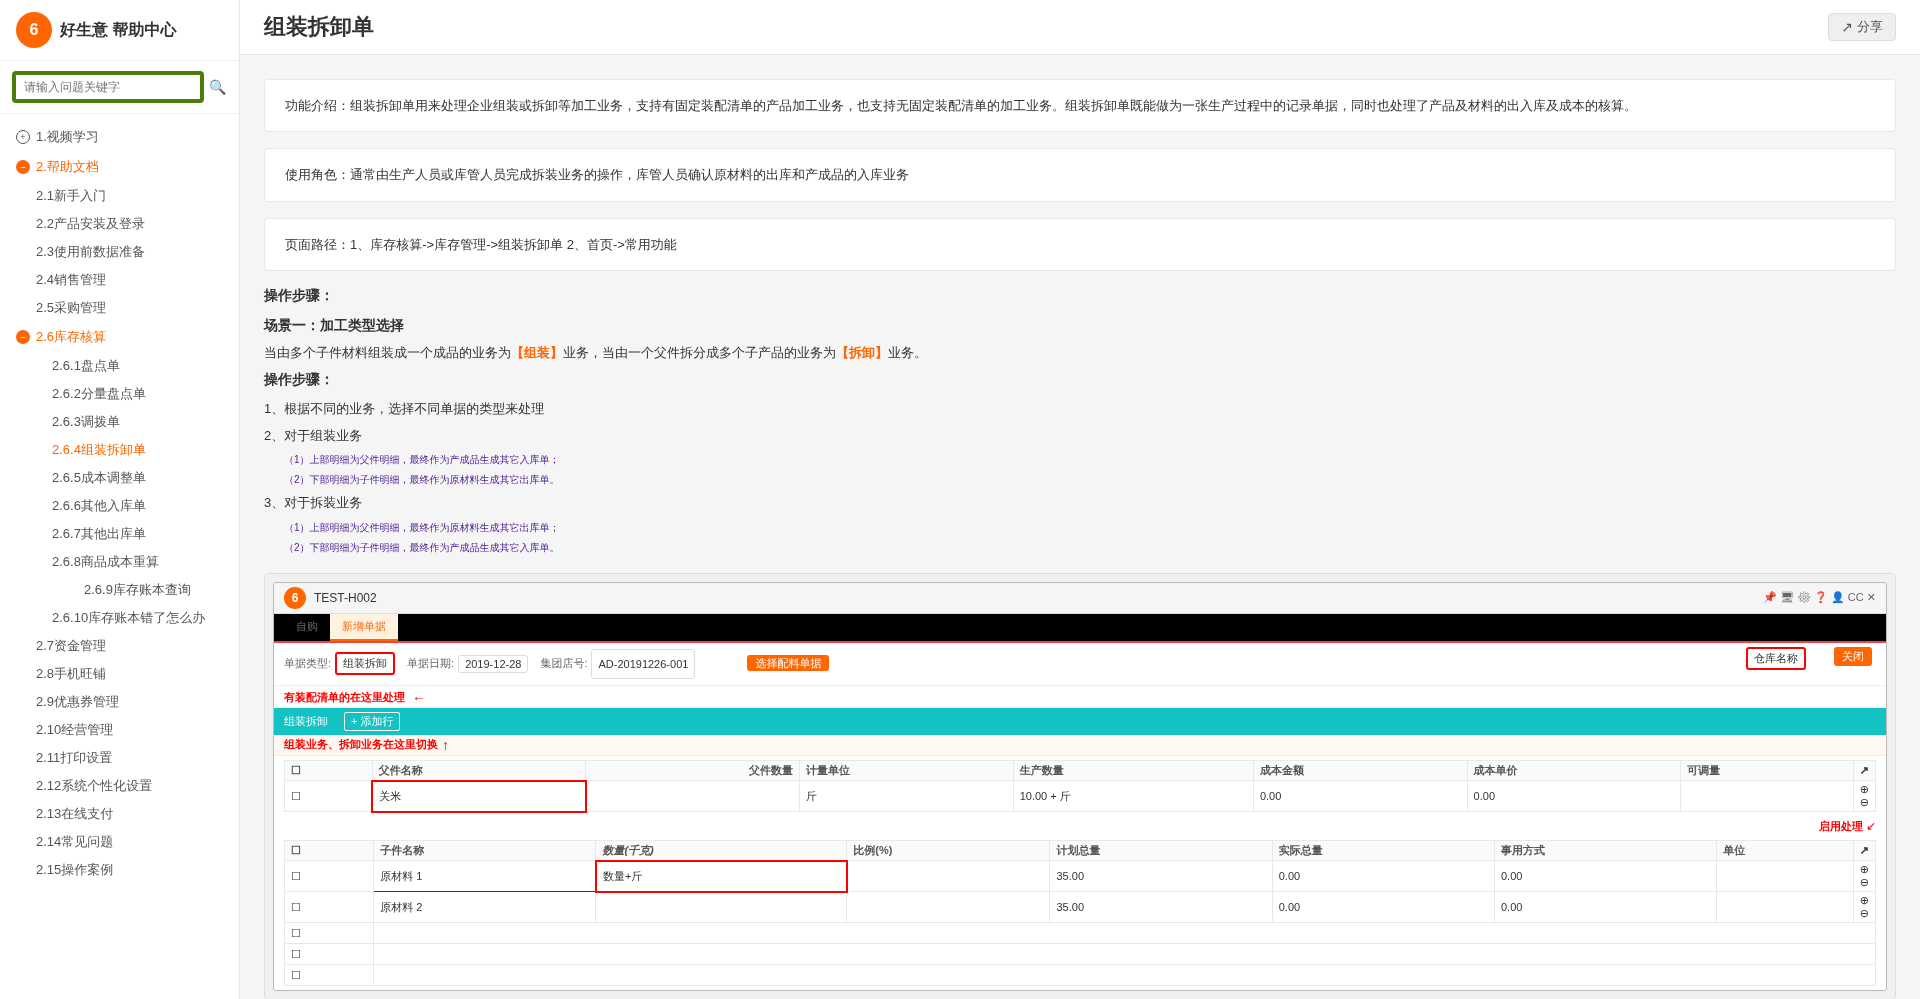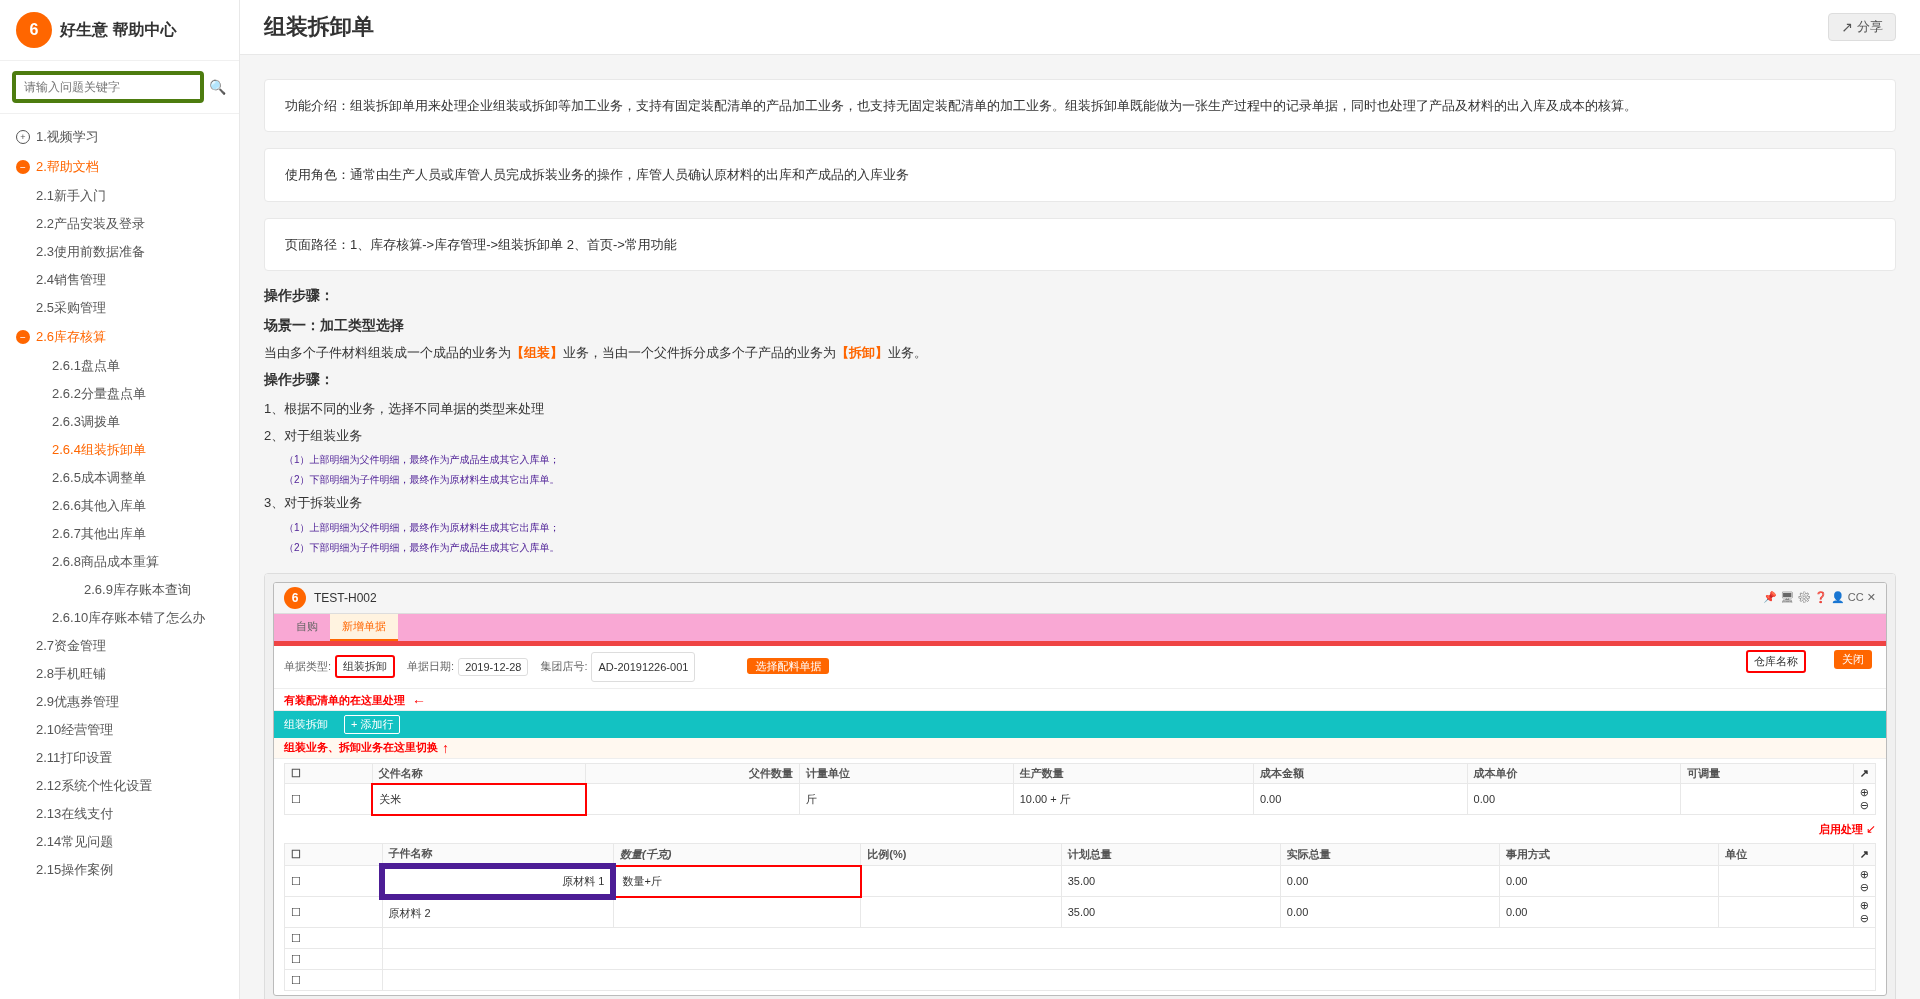--- a/index.html
+++ b/index.html
@@ -148,21 +148,21 @@
 
           <div style="background:#fff; border:1px solid #bbb; border-radius:3px; overflow:hidden; font-size:11px;">
 
             <div style="background:#f5f5f5; border-bottom:1px solid #ddd; padding:4px 10px; display:flex; align-items:center; gap:8px;">
               <span style="background:#ff6600; color:#fff; width:22px; height:22px; border-radius:50%; display:inline-flex; align-items:center; justify-content:center; font-size:12px; font-weight:bold;">6</span>
               <span style="font-size:12px; color:#333;">TEST-H002</span>
               <span style="flex:1;"></span>
               <span style="font-size:11px; color:#666;">📌 🖥 ⚙ ❓ 👤 CC ✕</span>
             </div>
 
-            <div style="background:#f9a8d4; border-bottom:5px solid #ef4444; padding:0 10px; display:flex; gap:0;">
+            <div style="background:#000000; border-bottom:2px solid #ef4444; padding:0 10px; display:flex; gap:0;">
               <div style="padding:5px 12px; font-size:11px; color:#666; cursor:pointer;">自购</div>
               <div style="padding:5px 12px; font-size:11px; color:#ff6600; border-bottom:2px solid #ff6600; background:#fff3e0;">新增单据</div>
             </div>
 
             <div style="background:#fff; padding:6px 10px; display:flex; align-items:center; gap:12px; border-bottom:1px solid #eee; flex-wrap:wrap; position:relative;">
               <div style="display:flex; align-items:center; gap:4px;">
                 <span style="color:#666;">单据类型:</span>
                 <span style="border:2px solid red; padding:2px 6px; font-size:11px; border-radius:3px;">组装拆卸</span>
               </div>
               <div style="display:flex; align-items:center; gap:4px;">
@@ -246,21 +246,21 @@
                     <th style="border:1px solid #e8e8e8; padding:2px 6px; text-align:left; color:#555;">计划总量</th>
                     <th style="border:1px solid #e8e8e8; padding:2px 6px; text-align:left; color:#555;">实际总量</th>
                     <th style="border:1px solid #e8e8e8; padding:2px 6px; text-align:left; color:#555;">事用方式</th>
                     <th style="border:1px solid #e8e8e8; padding:2px 6px; text-align:left; color:#555;">单位</th>
                     <th style="border:1px solid #e8e8e8; padding:2px 6px; width:20px;">↗</th>
                   </tr>
                 </thead>
                 <tbody>
                   <tr>
                     <td style="border:1px solid #e8e8e8; padding:2px 6px;">☐</td>
-                    <td style="border:6px solid #4c1d95; padding:2px 6px;text-align:right;">原材料 1</td>
+                    <td style="border:1px solid #4c1d95; padding:2px 6px;">原材料 1</td>
                     <td style="border:2px solid red; padding:2px 6px;">数量+斤</td>
                     <td style="border:1px solid #e8e8e8; padding:2px 6px;"></td>
                     <td style="border:1px solid #e8e8e8; padding:2px 6px;">35.00</td>
                     <td style="border:1px solid #e8e8e8; padding:2px 6px;">0.00</td>
                     <td style="border:1px solid #e8e8e8; padding:2px 6px;">0.00</td>
                     <td style="border:1px solid #e8e8e8; padding:2px 6px;"></td>
                     <td style="border:1px solid #e8e8e8; padding:2px 6px;">⊕ ⊖</td>
                   </tr>
                   <tr>
                     <td style="border:1px solid #e8e8e8; padding:2px 6px;">☐</td>

